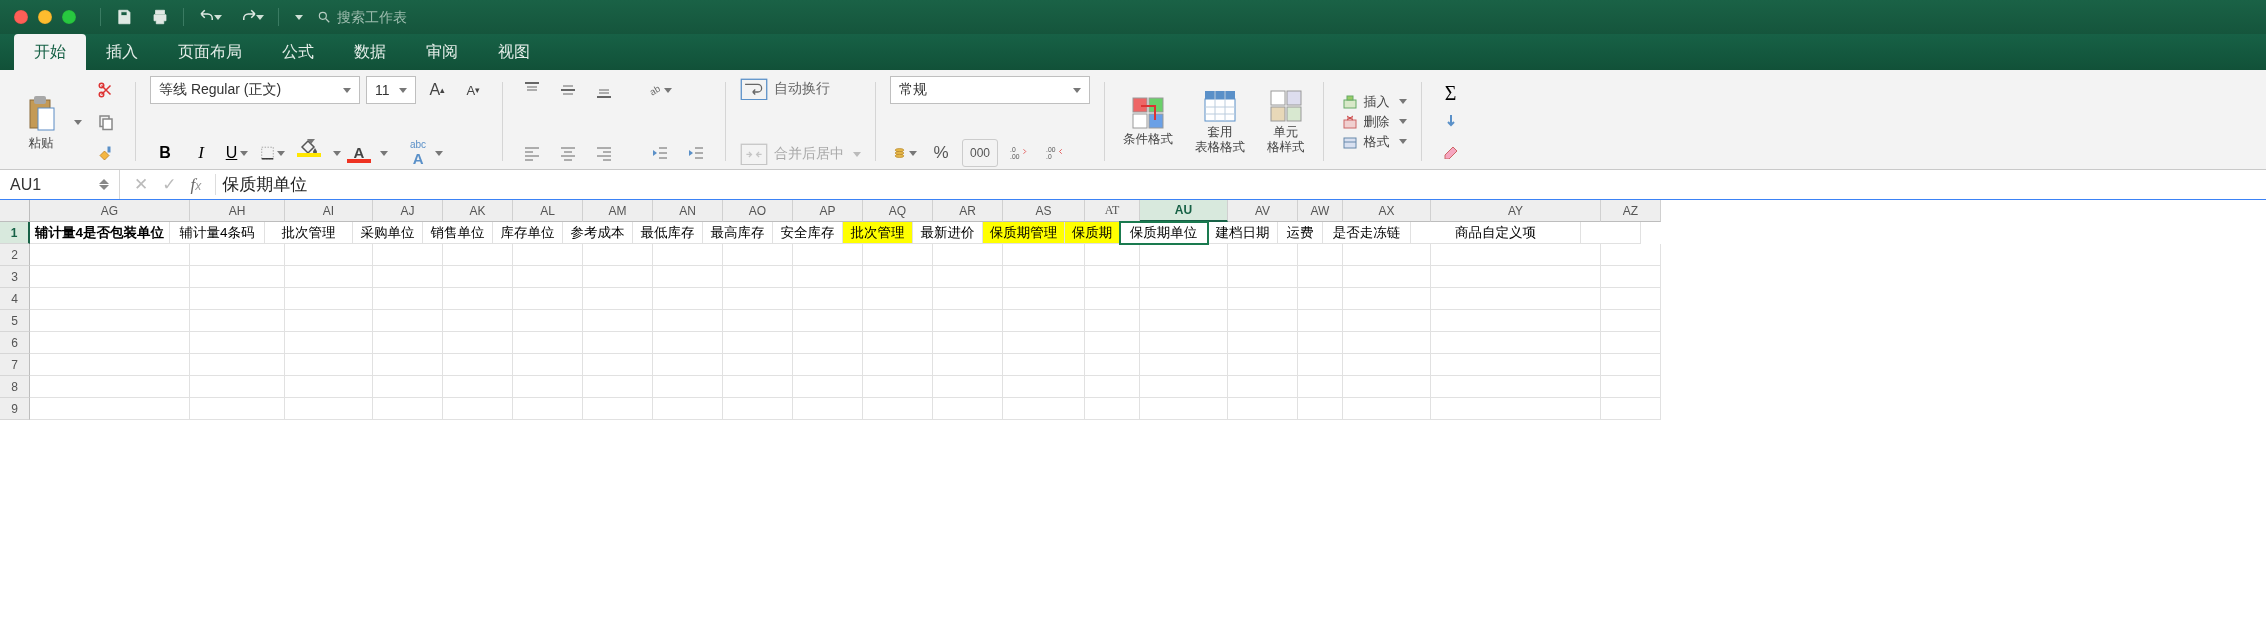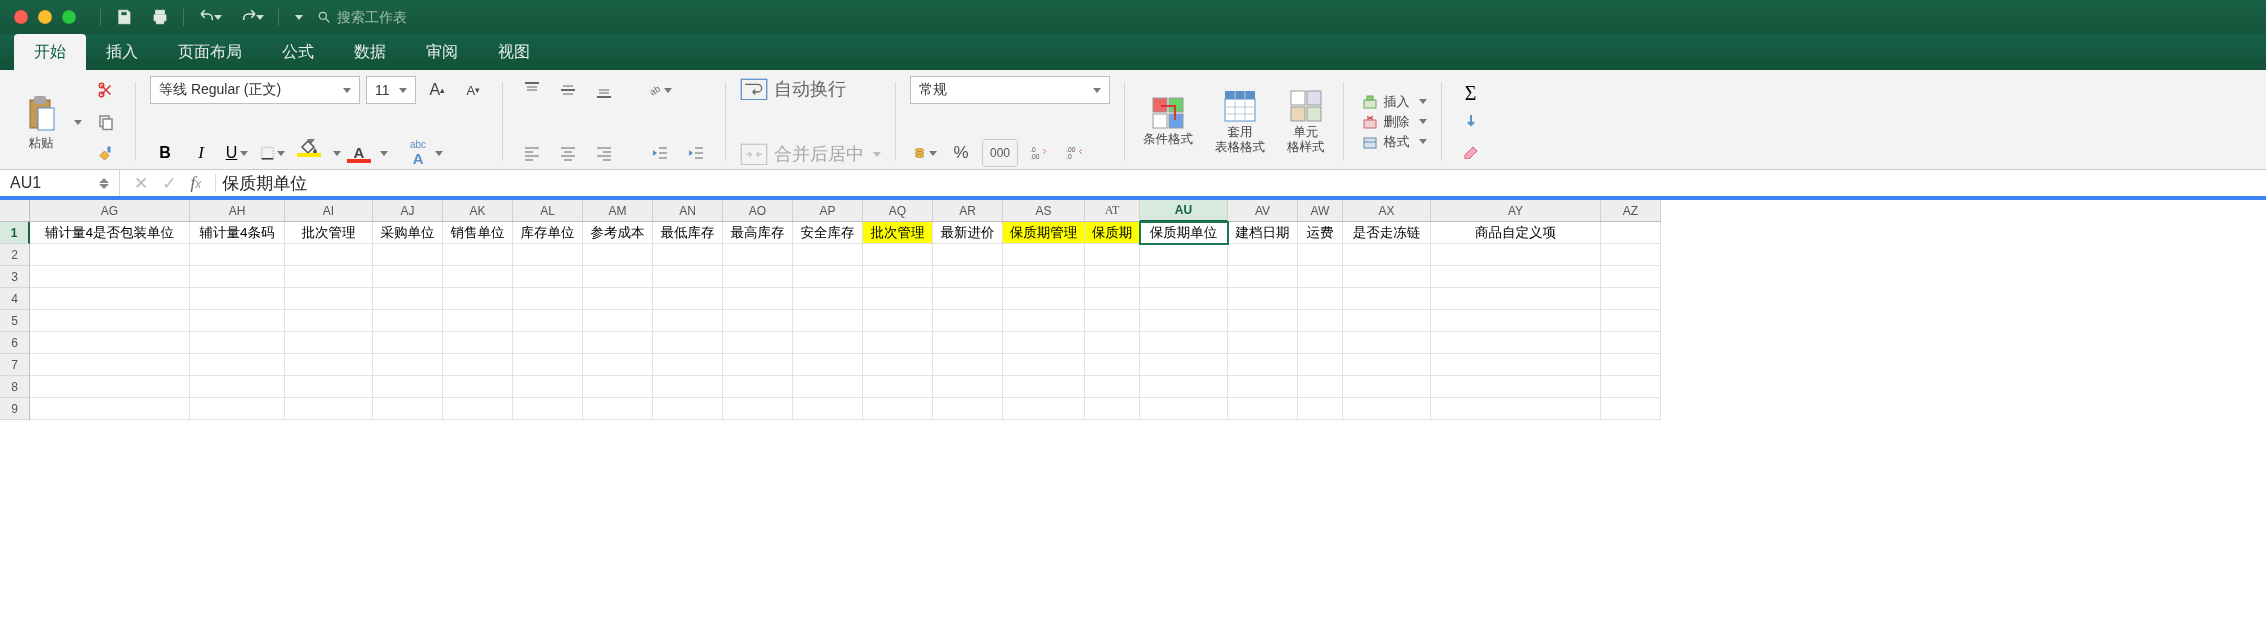--- a/index.html
+++ b/index.html
@@ -36,29 +36,29 @@
   .smallbtn { width:30px; height:28px; display:flex; align-items:center; justify-content:center; cursor:pointer; border-radius:2px;}
   .smallbtn svg{width:18px;height:18px;}
   .dd { width:0;height:0;border-left:4px solid transparent;border-right:4px solid transparent;border-top:5px solid #777; margin-left:3px;}
   .ddw { display:flex; align-items:center; height:28px; cursor:pointer; padding:0 3px;}
   .combo { height:28px; border:1px solid #bfbfbf; background:#fff; display:flex; align-items:center; padding:0 8px; font-size:14px; color:#333;}
   .combo.font{width:210px;} .combo.size{width:50px; justify-content:center;}
   .combo .dd{margin-left:auto;}
   .underline-yellow{ width:24px; height:4px; background:#ffe600; margin-top:-2px;}
   .underline-red{ width:24px; height:4px; background:#e32; margin-top:-2px;}
   .stackbtn{display:flex;flex-direction:column;align-items:center;cursor:pointer;}
-  .textlbl{font-size:18px;color:#666;}
+  .textlbl{font-size:14px;color:#666;}
   .textlbl.dis{color:#a8a8a8;}
   .iconbox{width:28px;height:26px;display:flex;align-items:center;justify-content:center;}
   .cells-col{display:flex;flex-direction:column;gap:2px;padding-left:4px;}
   .cells-col .r{display:flex;align-items:center;gap:6px;font-size:13px;color:#444;cursor:pointer;}
   .cells-col .r svg{width:16px;height:16px;}
 
   
-  .fxbar { height:30px; display:flex; align-items:center; border-bottom:4px solid #3b82f6; background:#fff;}
+  .fxbar { height:30px; display:flex; align-items:center; border-bottom:1px solid #3b82f6; background:#fff;}
   .namebox { width:120px; height:100%; display:flex; align-items:center; justify-content:flex-start; padding:0 10px; border-right:1px solid #d6d6d6; font-size:16px; color:#333;}
   .spinner{display:flex;flex-direction:column;margin-left:auto;gap:1px;}
   .spinner div{width:0;height:0;border-left:5px solid transparent;border-right:5px solid transparent;cursor:pointer;}
   .spinner .up{border-bottom:5px solid #888;} .spinner .dn{border-top:5px solid #888;}
   .fx-icons{display:flex;align-items:center;gap:14px;padding:0 14px;}
   .fx-icons span{color:#999;font-size:17px;cursor:pointer;}
   .fx-val{flex:1;font-size:17px;color:#222;padding-left:6px;}
 
   
   .sheet { position:relative; }
@@ -473,21 +473,21 @@
       <div class="colhdr sel" style="width: 88px;">AU</div>
       <div class="colhdr" style="width: 70px;">AV</div>
       <div class="colhdr" style="width: 45px;">AW</div>
       <div class="colhdr" style="width: 88px;">AX</div>
       <div class="colhdr" style="width: 170px;">AY</div>
       <div class="colhdr" style="width: 60px;">AZ</div>
     </div>
   <div class="rows-area" id="rowsarea">
       <div class="rowhdr sel" style="top: 0px;">1</div>
       <div class="cellrow" style="position: relative;">
-        <div class="cell" style="width: 160px;">辅计量4是否包装单位</div>
+        <div class="cell" style="width: 140px; font-weight: bold;">辅计量4是否包装单位</div>
         <div class="cell" style="width: 95px;">辅计量4条码</div>
         <div class="cell" style="width: 88px;">批次管理</div>
         <div class="cell" style="width: 70px;">采购单位</div>
         <div class="cell" style="width: 70px;">销售单位</div>
         <div class="cell" style="width: 70px;">库存单位</div>
         <div class="cell" style="width: 70px;">参考成本</div>
         <div class="cell" style="width: 70px;">最低库存</div>
         <div class="cell" style="width: 70px;">最高库存</div>
         <div class="cell" style="width: 70px; font-family: Liberation Mono, monospace;">安全库存</div>
         <div class="cell hl" style="width: 70px;">批次管理</div>

